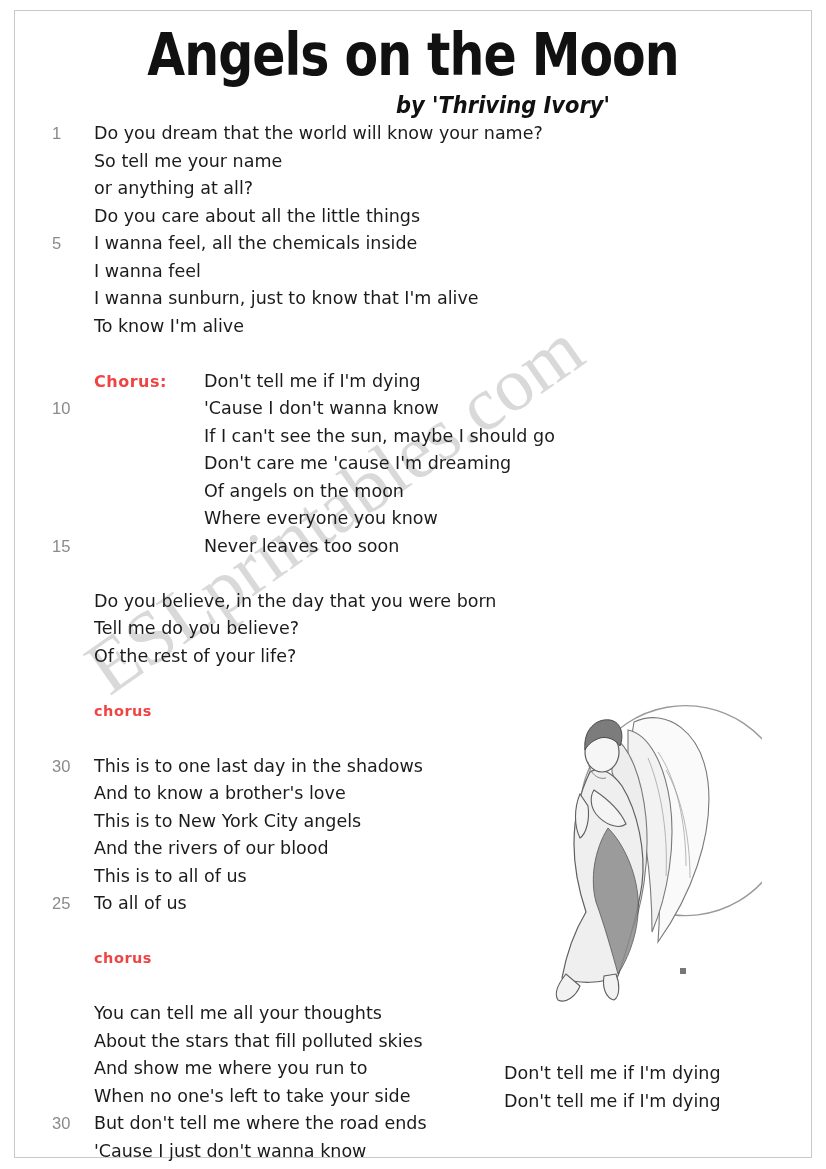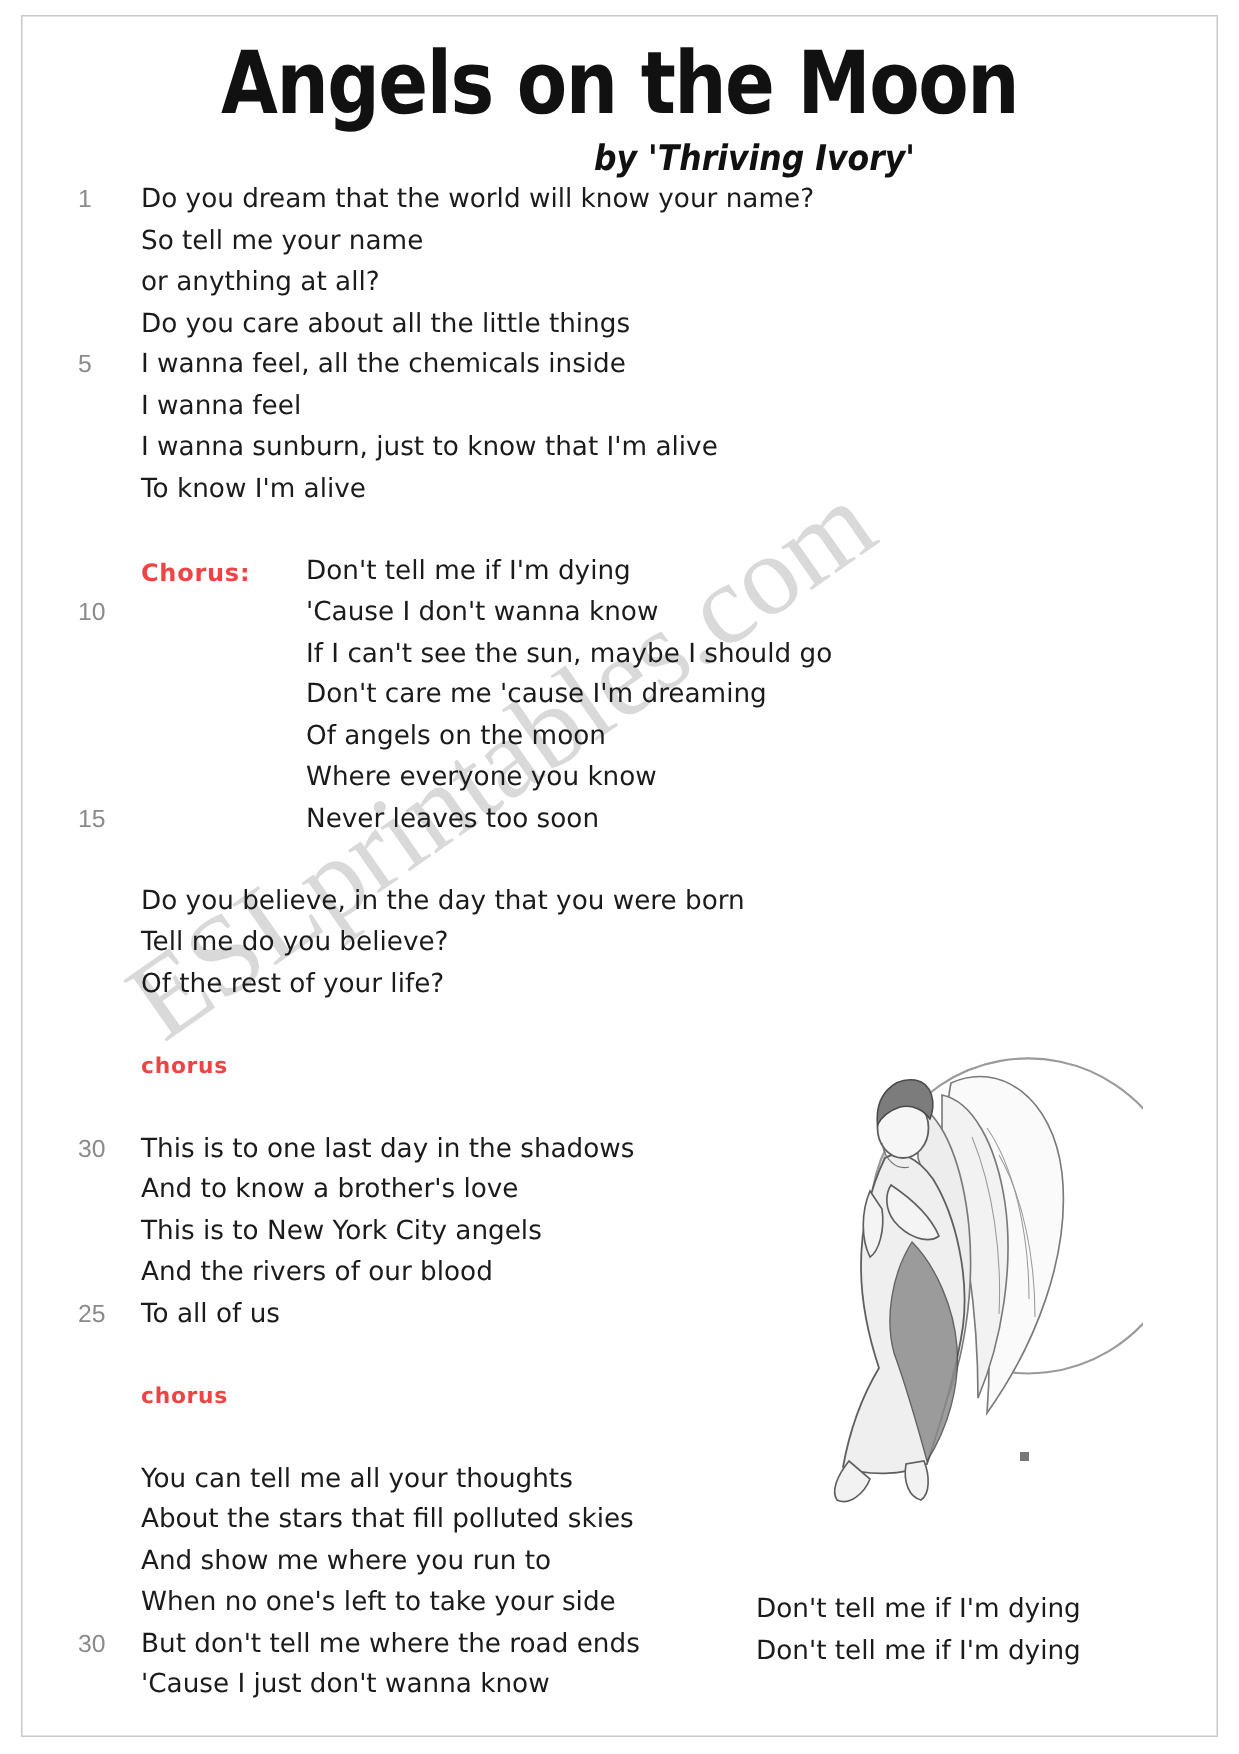--- a/index.html
+++ b/index.html
@@ -295,20 +295,23 @@
       <div class="lyric-row">
         <span class="text">And to know a brother's love</span>
       </div>
       <div class="lyric-row">
         <span class="text">This is to New York City angels</span>
       </div>
       <div class="lyric-row">
         <span class="text">And the rivers of our blood</span>
       </div>
       <div class="lyric-row">
+        <span class="text">This is to all of us</span>
+      </div>
+      <div class="lyric-row">
         <span class="num">25</span>
         <span class="text">To all of us</span>
       </div>
       <div class="lyric-row gap"></div>
       <div class="lyric-row">
         <span class="label small">chorus</span>
       </div>
       <div class="lyric-row gap"></div>
       <div class="lyric-row">
         <span class="text">You can tell me all your thoughts</span>

